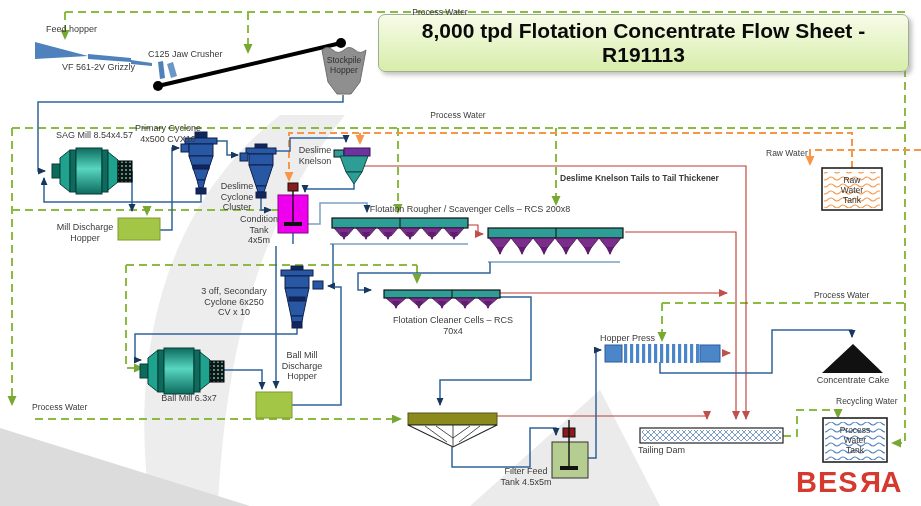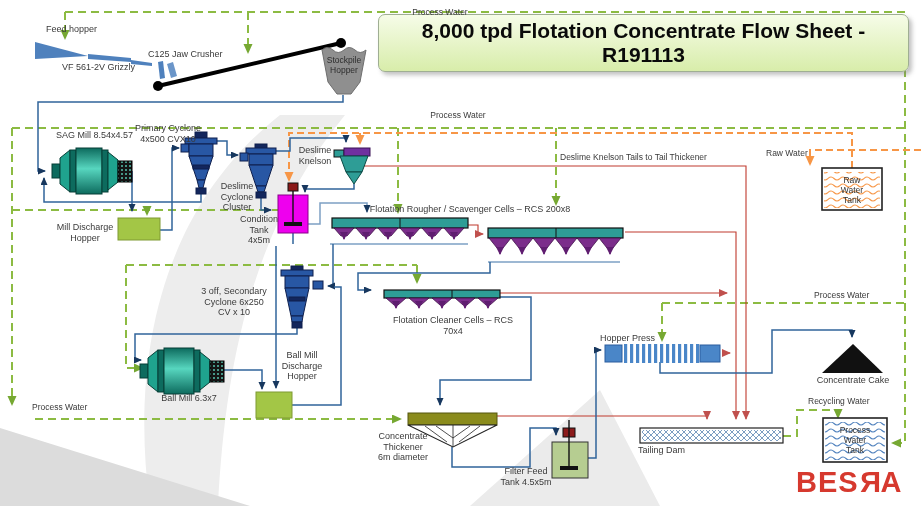--- a/index.html
+++ b/index.html
@@ -349,46 +349,43 @@
 <div class="lbl c" style="left:294px;top:145px;width:42px;">Deslime
 Knelson</div>
 <div class="lbl c" style="left:240px;top:214px;width:38px;">Condition
 Tank
 4x5m</div>
 <div class="lbl c" style="left:52px;top:222px;width:66px;">Mill Discharge
 Hopper</div>
 
 <div class="lbl c small" style="left:420px;top:110px;width:76px;">Process Water</div>
 <div class="lbl small" style="left:766px;top:135px;width:60px;margin-top:13px;">Raw Water</div>
-<div class="lbl small" style="left:560px;top:152px;width:195px;">Deslime Knelson  Tails to  Tail Thickener</div>
+<div class="lbl small" style="left:560px;top:173px;width:195px;font-weight:bold;">Deslime Knelson  Tails to  Tail Thickener</div>
 <div class="lbl c small" style="left:828px;top:175px;width:48px;color:#333;">Raw
 Water
 Tank</div>
 
 <div class="lbl c" style="left:330px;top:204px;width:280px;">Flotation  Rougher / Scavenger  Cells – RCS 200x8</div>
 <div class="lbl c" style="left:196px;top:286px;width:76px;">3 off, Secondary
 Cyclone  6x250
 CV x 10</div>
 <div class="lbl c" style="left:382px;top:315px;width:142px;">Flotation  Cleaner  Cells  – RCS 70x4</div>
 <div class="lbl small" style="left:814px;top:290px;width:70px;">Process Water</div>
 
 <div class="lbl c" style="left:146px;top:393px;width:86px;">Ball Mill 6.3x7</div>
 <div class="lbl c" style="left:272px;top:350px;width:60px;">Ball Mill
 Discharge
 Hopper</div>
 <div class="lbl small" style="left:32px;top:402px;width:80px;">Process Water</div>
 
 <div class="lbl" style="left:600px;top:333px;width:60px;">Hopper Press</div>
 <div class="lbl c" style="left:816px;top:375px;width:74px;">Concentrate  Cake</div>
-<div class="lbl c" style="left:370px;top:431px;width:66px;">Concentrate
-Thickener
-6m diameter</div>
 <div class="lbl c" style="left:494px;top:455px;width:64px;margin-top:11px;">Filter Feed
 Tank  4.5x5m</div>
-<div class="lbl small" style="left:760px;top:396px;width:80px;padding-left:48px;">Recycling Water</div>
+<div class="lbl small" style="left:788px;top:396px;width:80px;padding-left:48px;">Recycling Water</div>
 <div class="lbl" style="left:638px;top:445px;width:70px;">Tailing Dam</div>
 <div class="lbl c small" style="left:832px;top:425px;width:46px;color:#333;">Process
 Water
 Tank</div>
 
 <div class="logo"><span>BES</span><span class="mir">R</span><span>A</span></div>
 
 </div>
 
 </body></html>

